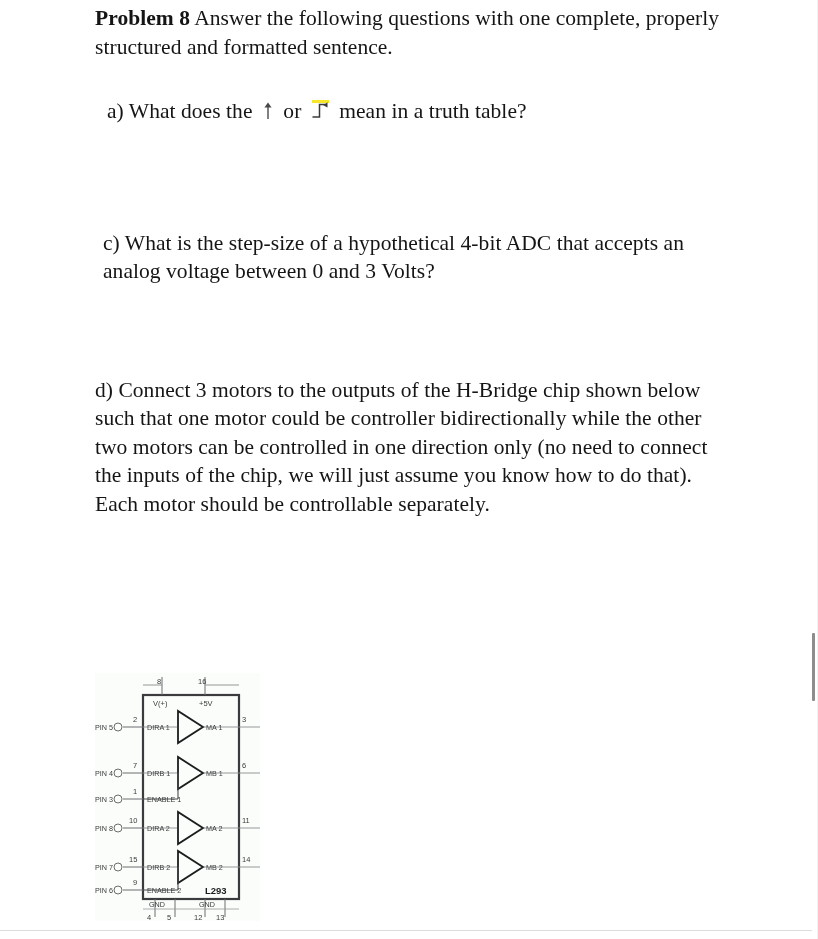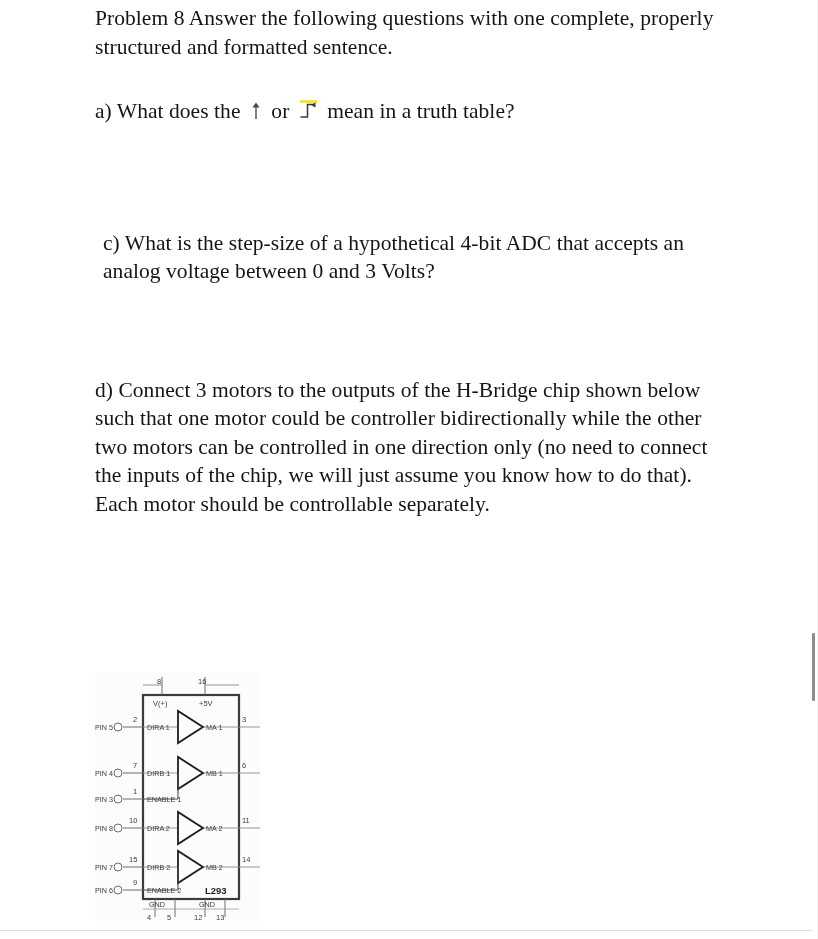--- a/index.html
+++ b/index.html
@@ -33,26 +33,26 @@
     width: 630px;
   }
 
   .para {
     font-size: 21.5px;
     line-height: 28.5px;
     letter-spacing: 0.05px;
     margin: 0 0 0 0;
     text-align: left;
   }
-  .para.q-a  { margin-top: 36px; }
+  .para.q-a  { margin-top: 36px; margin-left: 12px; }
   .para.q-b  { margin-top: 75px; }
   .para.q-c  { margin-top: 103px; margin-left: 8px; }
   .para.q-d  { margin-top: 90px; }
 
-  .bold { font-weight: normal; text-align: right; }
+  .bold { font-weight: bold; text-align: right; }
   .up-arrow {
     display: inline-block;
     width: 14px;
     height: 20px;
     position: relative;
     vertical-align: -3px;
     margin: 0 3px;
   }
   .rise-edge {
     display: inline-block;

